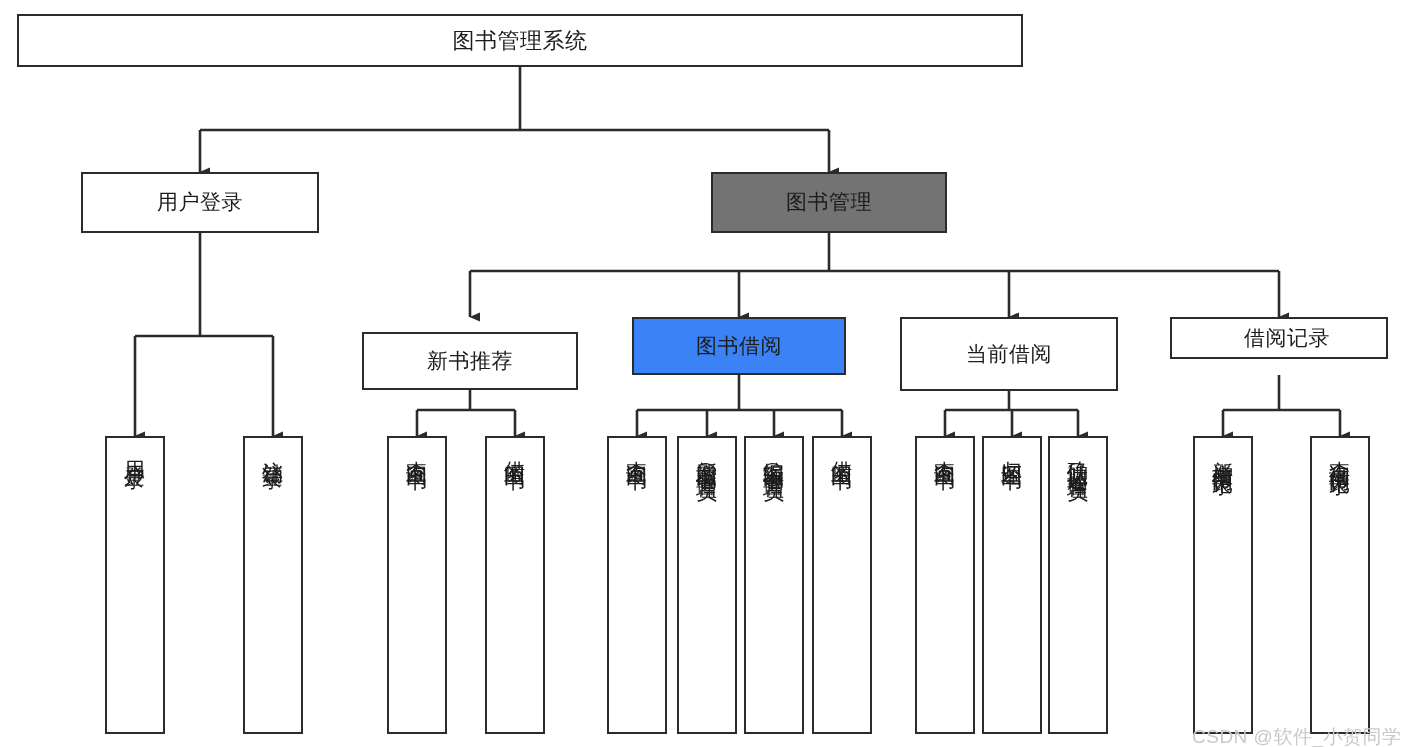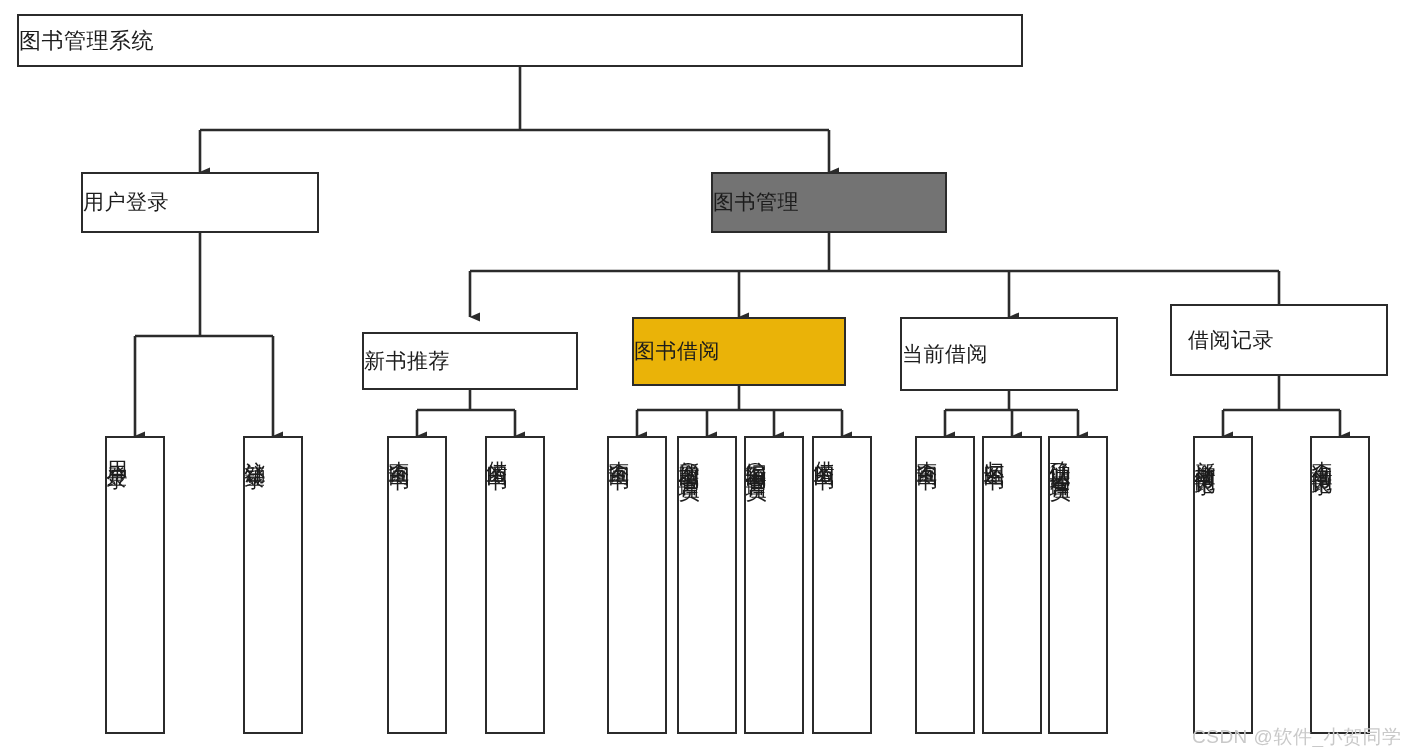--- a/index.html
+++ b/index.html
@@ -24,20 +24,21 @@
     width: 1405px;
     height: 747px;
   }
   .node {
     position: absolute;
     box-sizing: border-box;
     background: #ffffff;
     border: 2px solid #2b2b2b;
     display: flex;
     align-items: center;
+    justify-content: center;
     overflow: hidden;
   }
   .node-label {
     color: #1c1c1c;
     text-align: center;
     line-height: 1.18;
     letter-spacing: 0.5px;
     white-space: nowrap;
   }
   .node.horizontal .node-label {
@@ -121,27 +122,27 @@
       </div>
       <div class="node horizontal" style="left: 81px; top: 172px; width: 238px; height: 61px; border-color: rgb(43, 43, 43); background: rgb(255, 255, 255);">
         <span class="node-label" style="color: rgb(28, 28, 28);">用户登录</span>
       </div>
       <div class="node horizontal" style="left: 711px; top: 172px; width: 236px; height: 61px; border-color: rgb(43, 43, 43); background: #737373;">
         <span class="node-label" style="color: rgb(28, 28, 28);">图书管理</span>
       </div>
       <div class="node horizontal" style="left: 362px; top: 317px; width: 216px; height: 58px; border-color: rgb(43, 43, 43); background: rgb(255, 255, 255); margin-top: 15px;">
         <span class="node-label" style="color: rgb(28, 28, 28);">新书推荐</span>
       </div>
-      <div class="node horizontal" style="left: 632px; top: 317px; width: 214px; height: 69px; border-color: rgb(43, 43, 43); background: #eab308;">
+      <div class="node horizontal" style="left: 632px; top: 317px; width: 214px; height: 58px; border-color: rgb(43, 43, 43); background: #3b82f6;">
         <span class="node-label" style="color: rgb(28, 28, 28);">图书借阅</span>
       </div>
       <div class="node horizontal" style="left: 900px; top: 317px; width: 218px; height: 74px; border-color: rgb(43, 43, 43); background: rgb(255, 255, 255);">
         <span class="node-label" style="color: rgb(28, 28, 28);">当前借阅</span>
       </div>
-      <div class="node horizontal" style="left: 1170px; top: 304px; width: 218px; height: 72px; border-color: rgb(43, 43, 43); background: rgb(255, 255, 255); padding-left: 16px;">
+      <div class="node horizontal" style="left: 1170px; top: 317px; width: 218px; height: 42px; border-color: rgb(43, 43, 43); background: rgb(255, 255, 255); padding-left: 16px;">
         <span class="node-label" style="color: rgb(28, 28, 28);">借阅记录</span>
       </div>
       <div class="node vertical" style="left: 105px; top: 436px; width: 60px; height: 298px; border-color: rgb(43, 43, 43); background: rgb(255, 255, 255);">
         <span class="node-label" style="color: rgb(28, 28, 28);">用户登录</span>
       </div>
       <div class="node vertical" style="left: 243px; top: 436px; width: 60px; height: 298px; border-color: rgb(43, 43, 43); background: rgb(255, 255, 255);">
         <span class="node-label" style="color: rgb(28, 28, 28);">注销登录</span>
       </div>
       <div class="node vertical" style="left: 387px; top: 436px; width: 60px; height: 298px; border-color: rgb(43, 43, 43); background: rgb(255, 255, 255);">
         <span class="node-label" style="color: rgb(28, 28, 28);">查询图书</span>

